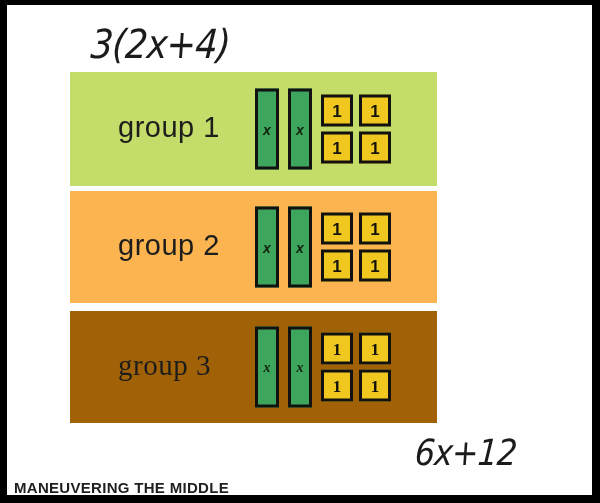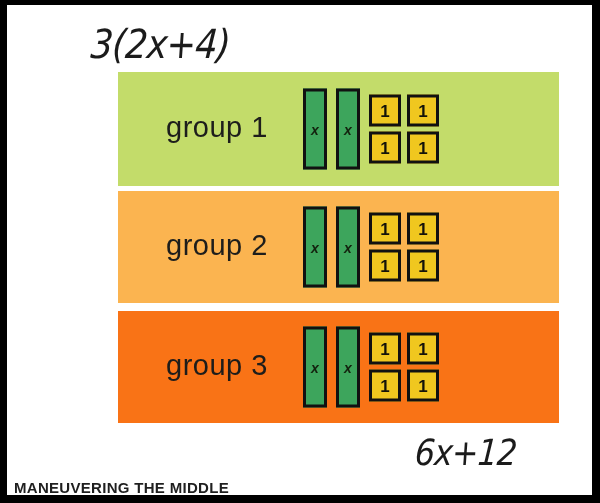--- a/index.html
+++ b/index.html
@@ -25,23 +25,22 @@
     transform: skewX(-4deg) scaleX(0.88);
     transform-origin: left center;
     white-space: nowrap;
     letter-spacing: -1px;
   }
   .expr-top { left: 84px; top: 16px; font-size: 40px; }
   .expr-bottom { left: 408px; top: 427px; font-size: 36px; }
   .band {
     position: absolute;
     left: 63px;
-    width: 441px;
+    width: 367px;
     height: 113px;
-    margin-left: 48px;
   }
   .band-1 { top: 67px; height: 114px; }
   .band-2 { top: 186px; height: 112px; }
   .band-3 { top: 306px; height: 112px; }
   .group-label {
     position: absolute;
     left: 48px;
     top: 50%;
     transform: translateY(-54%);
     font-size: 29px;
@@ -157,21 +156,21 @@
         <div class="unit-tile" style="background-color: rgb(240, 199, 31);">
           <span class="unit-tile-label">1</span>
         </div>
         <div class="unit-tile" style="background-color: rgb(240, 199, 31);">
           <span class="unit-tile-label">1</span>
         </div>
       </div>
     </div>
   </div>
 
-  <div class="band band-3" style="background-color: #f97316;">
+  <div class="band band-3" style="background-color: #a16207; font-family: Liberation Serif, serif;">
     <span class="group-label">group 3</span>
     <div class="tile-cluster">
       <div class="x-tile" style="background-color: rgb(61, 165, 92);">
         <span class="x-tile-label">x</span>
       </div>
       <div class="x-tile" style="background-color: rgb(61, 165, 92);">
         <span class="x-tile-label">x</span>
       </div>
       <div class="unit-grid">
         <div class="unit-tile" style="background-color: rgb(240, 199, 31);">

